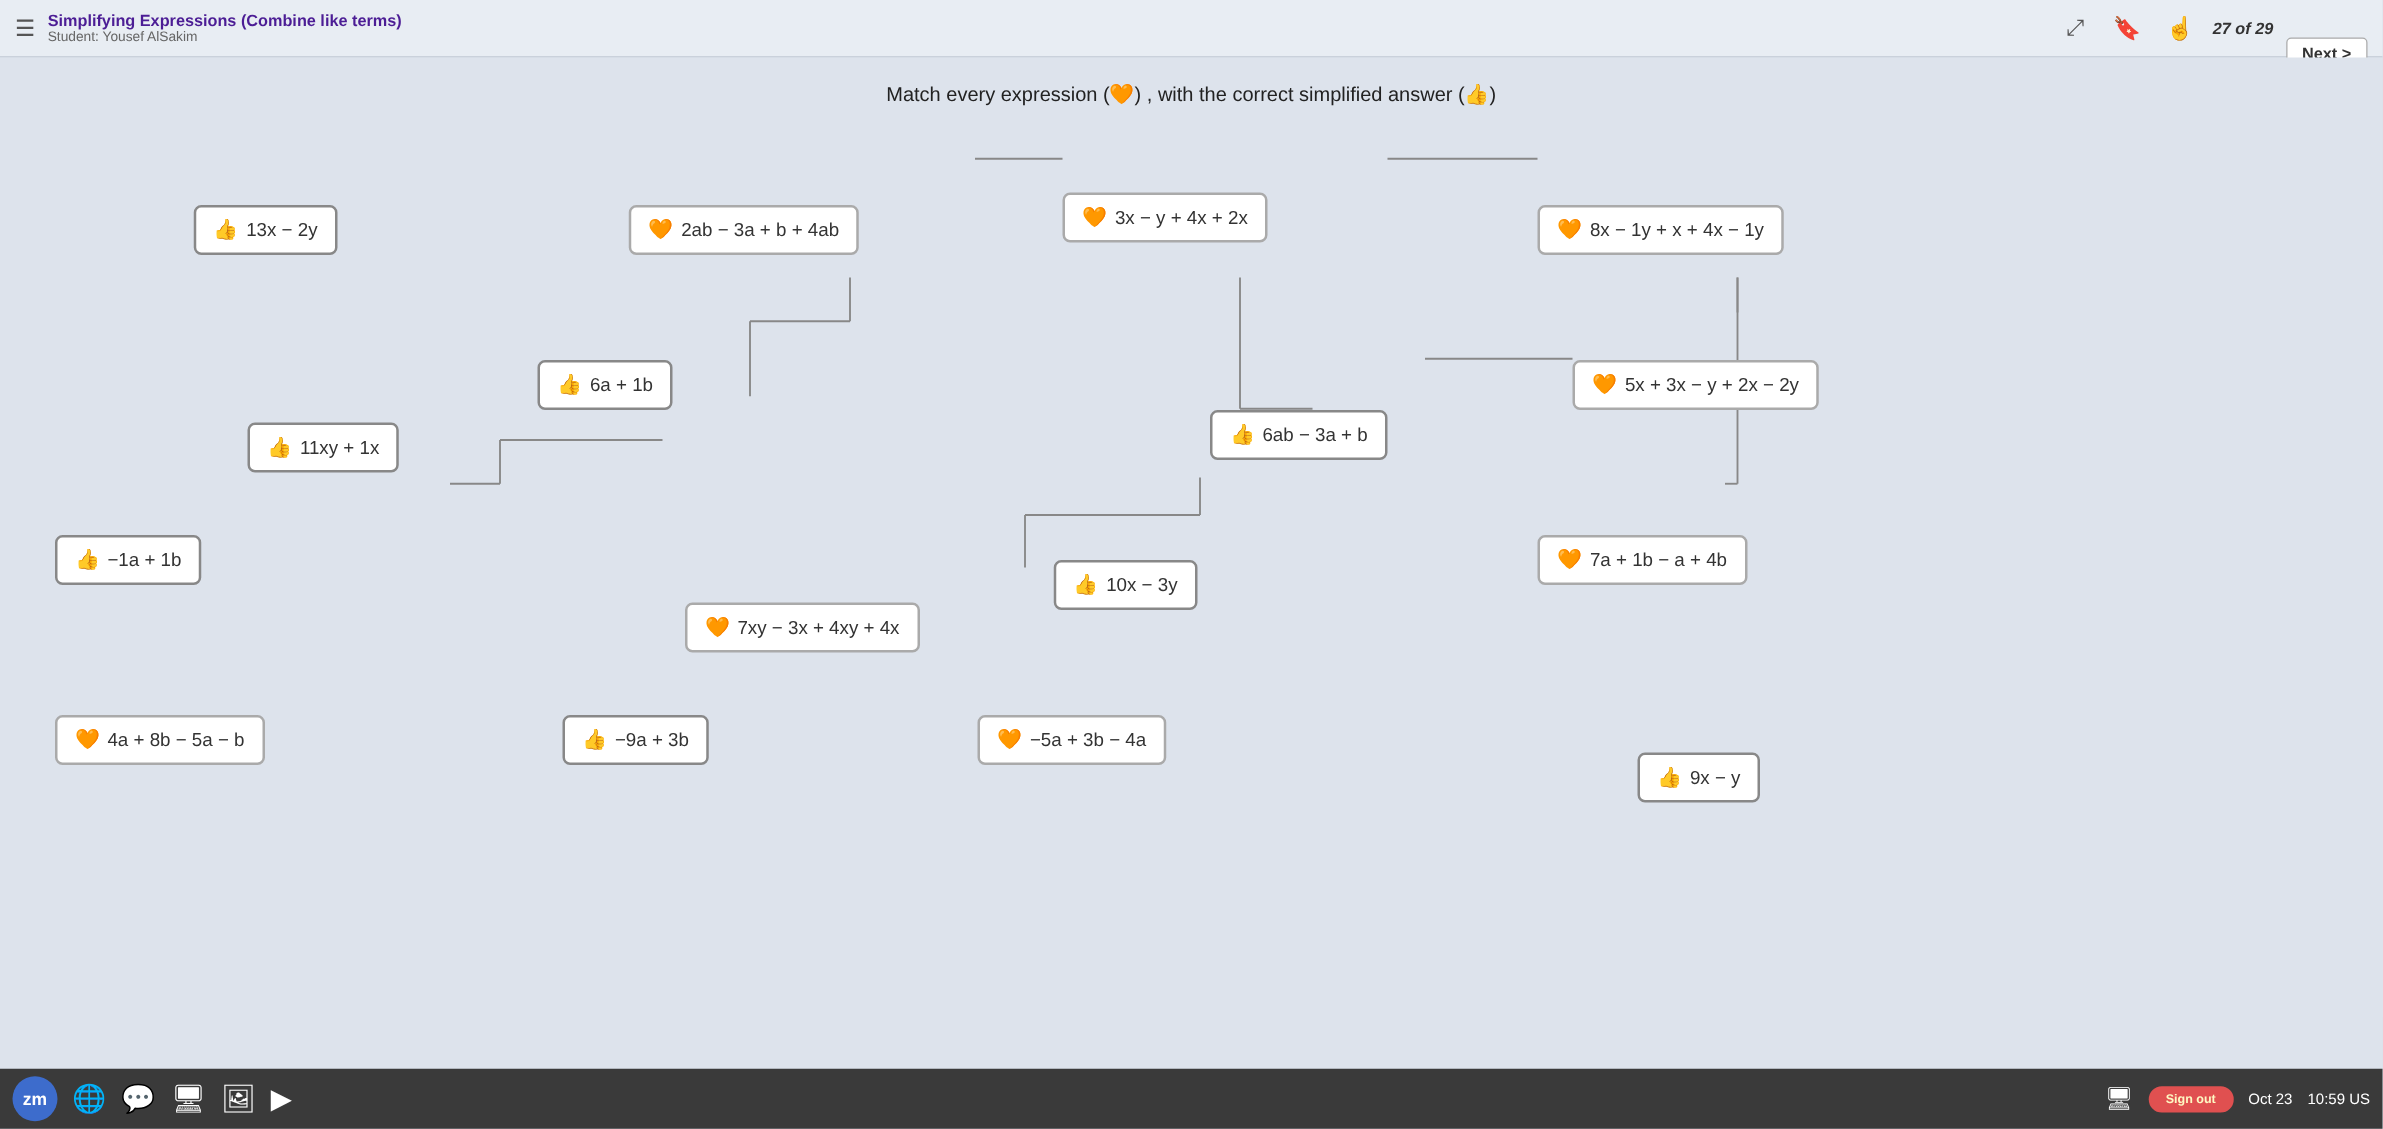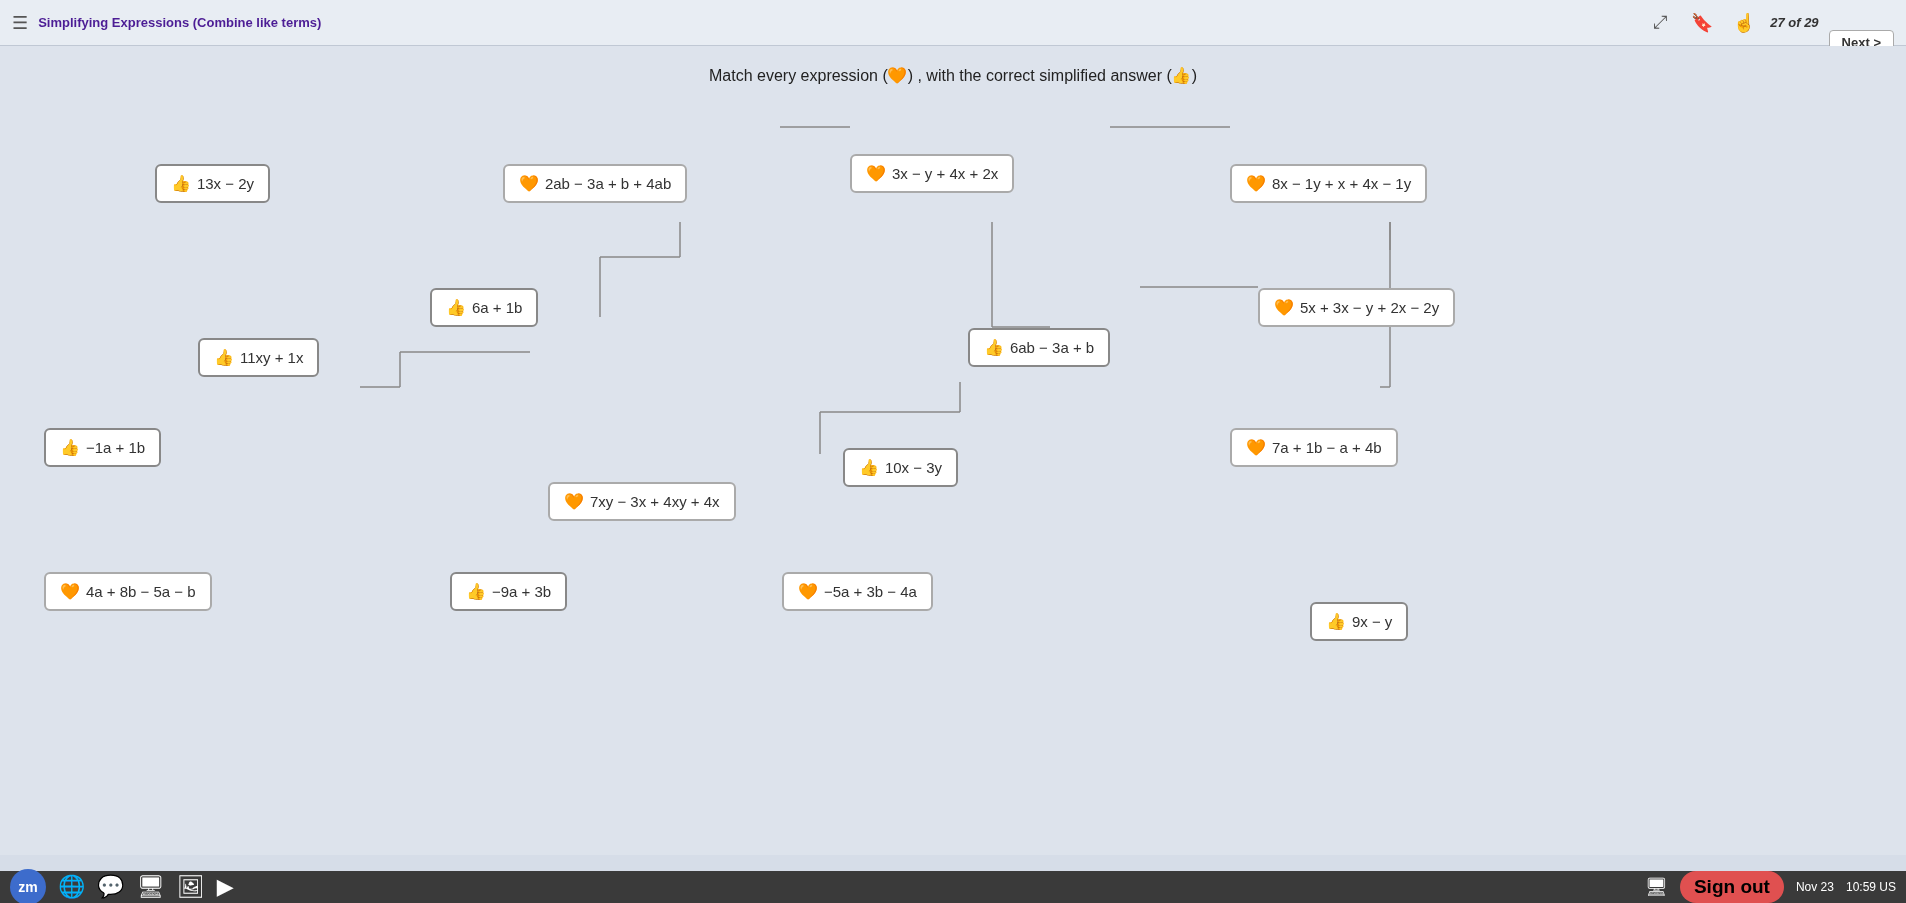--- a/index.html
+++ b/index.html
@@ -110,21 +110,21 @@
       font-size: 16px;
     }
     .icon-burger {
       font-size: 16px;
     }
 
     
     .taskbar {
       position: absolute;
       bottom: 0; left: 0; right: 0;
-      height: 32px;
+      height: 48px;
       background: #3a3a3a;
       display: flex;
       align-items: center;
       justify-content: space-between;
       padding: 0 10px;
     }
     .taskbar-left {
       display: flex; align-items: center; gap: 12px;
     }
     .taskbar-icon {
@@ -139,25 +139,25 @@
       width: 36px; height: 36px;
       display: flex; align-items: center; justify-content: center;
       font-size: 14px;
       font-weight: bold;
     }
     .taskbar-right {
       display: flex; align-items: center; gap: 12px;
     }
     .sign-out-btn {
       background: #e05050;
-      color: #000000;
+      color: #fef9c3;
       border: none;
       border-radius: 16px;
       padding: 5px 14px;
-      font-size: 19px;
+      font-size: 10px;
       cursor: pointer;
       font-weight: bold;
     }
     .taskbar-time {
       color: white;
       font-size: 12px;
     }
     .taskbar-monitor {
       color: white;
       font-size: 18px;
@@ -173,20 +173,21 @@
       pointer-events: none;
     }
   </style>
 </head>
 <body>
 
 <div class="top-bar">
   <span class="menu-icon">☰</span>
   <div class="title-area">
     <div class="title-main">Simplifying Expressions (Combine like terms)</div>
+    <div class="title-sub">Student: Yousef AlSakim</div>
   </div>
   <div class="top-right">
     <button class="icon-btn">⤢</button>
     <button class="icon-btn">🔖</button>
     <button class="icon-btn">☝️</button>
     <span class="progress-text">27 of 29</span>
     <button class="next-btn">Next &gt;</button>
   </div>
 </div>
 
@@ -286,16 +287,16 @@
     <div class="taskbar-zm">zm</div>
     <span class="taskbar-icon">🌐</span>
     <span class="taskbar-icon">💬</span>
     <span class="taskbar-icon">🖥</span>
     <span class="taskbar-icon">🖼</span>
     <span class="taskbar-icon">▶</span>
   </div>
   <div class="taskbar-right">
     <span class="taskbar-monitor">🖥</span>
     <button class="sign-out-btn">Sign out</button>
-    <span class="taskbar-time">Nov 23</span>
+    <span class="taskbar-time">Oct 23</span>
     <span class="taskbar-time">10:59 US</span>
   </div>
 </div>
 
 </body></html>

